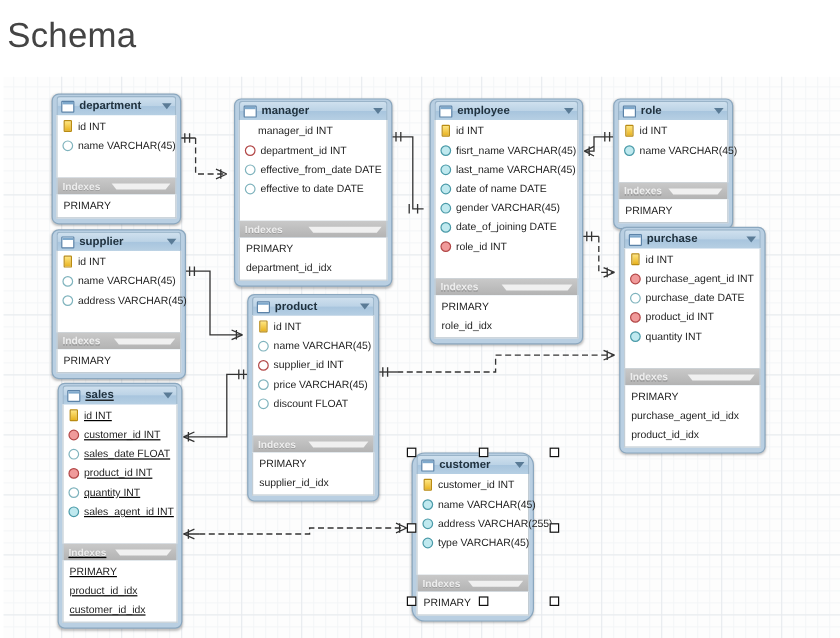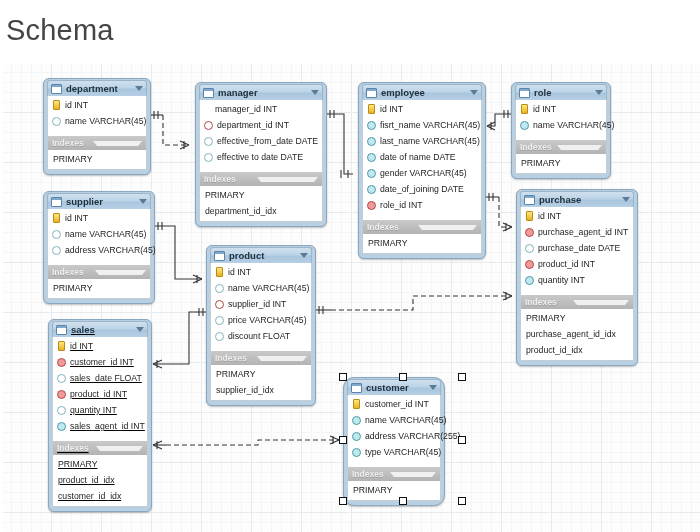--- a/index.html
+++ b/index.html
@@ -58,21 +58,21 @@
   .hdr-ico:before{content:"";position:absolute;left:0;top:0;right:0;height:2px;background:#7fa9cc;}
   .hdr-name{flex:1;white-space:nowrap;overflow:hidden;}
   .caret{
     width:0;height:0;flex:none;
     border-left:4px solid transparent;border-right:4px solid transparent;
     border-top:5px solid #5a7b96;
   }
   .cols{
     background:#ffffff;
     border-left:1px solid #c3cdd4;border-right:1px solid #c3cdd4;
-    padding:1px 0 7px 0;
+    padding:1px 0 19px 0;
   }
   .col{
     display:flex;align-items:center;
     height:16px;
     padding:0 4px 0 4px;
     font-size:8.7px;color:#1d1d1d;
     white-space:nowrap;
   }
   .dot{width:7px;height:7px;margin-right:4px;flex:none;border-radius:50%;}
   .dot.pk{
@@ -279,20 +279,23 @@
         </div>
       </div>
       <div class="idx-hdr">
         <span>Indexes</span>
         <span class="caret"></span>
       </div>
       <div class="idxs">
         <div class="idx">
           <span>PRIMARY</span>
         </div>
+        <div class="idx">
+          <span>role_id_idx</span>
+        </div>
       </div>
     </div>
     <div class="tbl" style="left: 508px; top: 18px; width: 100px;">
       <div class="tbl-hdr">
         <span class="hdr-ico"></span>
         <span class="hdr-name">role</span>
         <span class="caret"></span>
       </div>
       <div class="cols">
         <div class="col">

